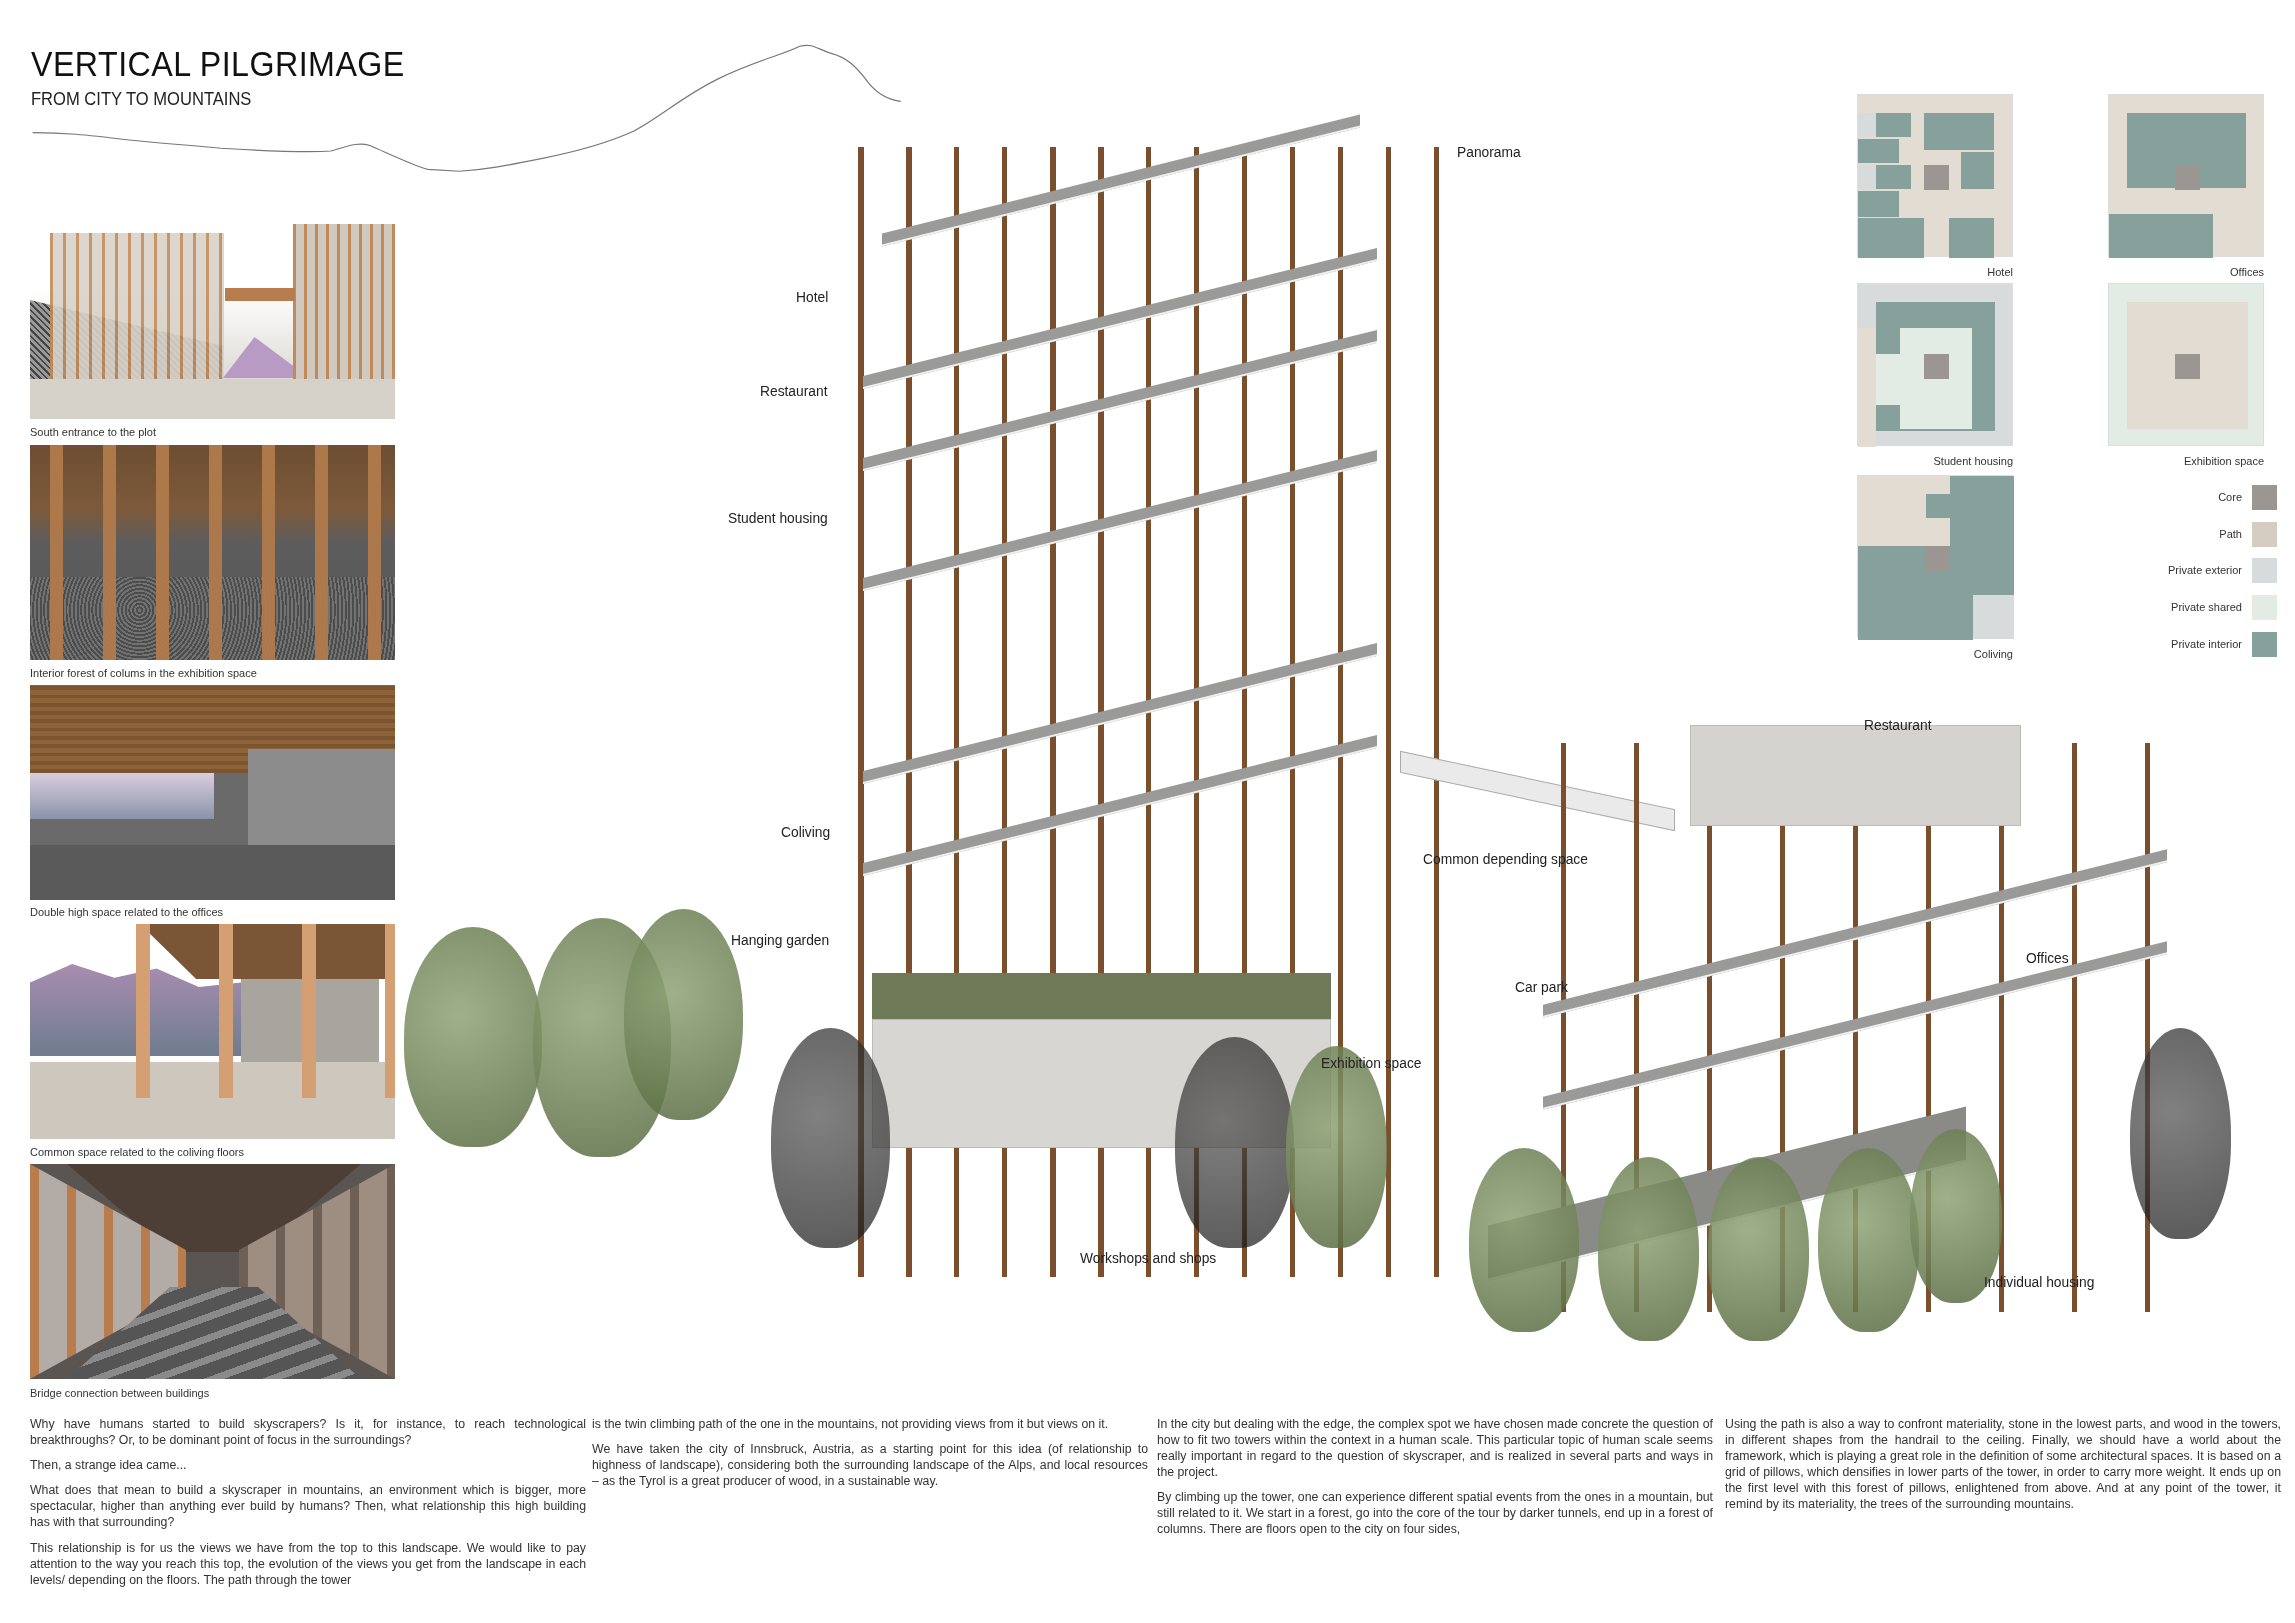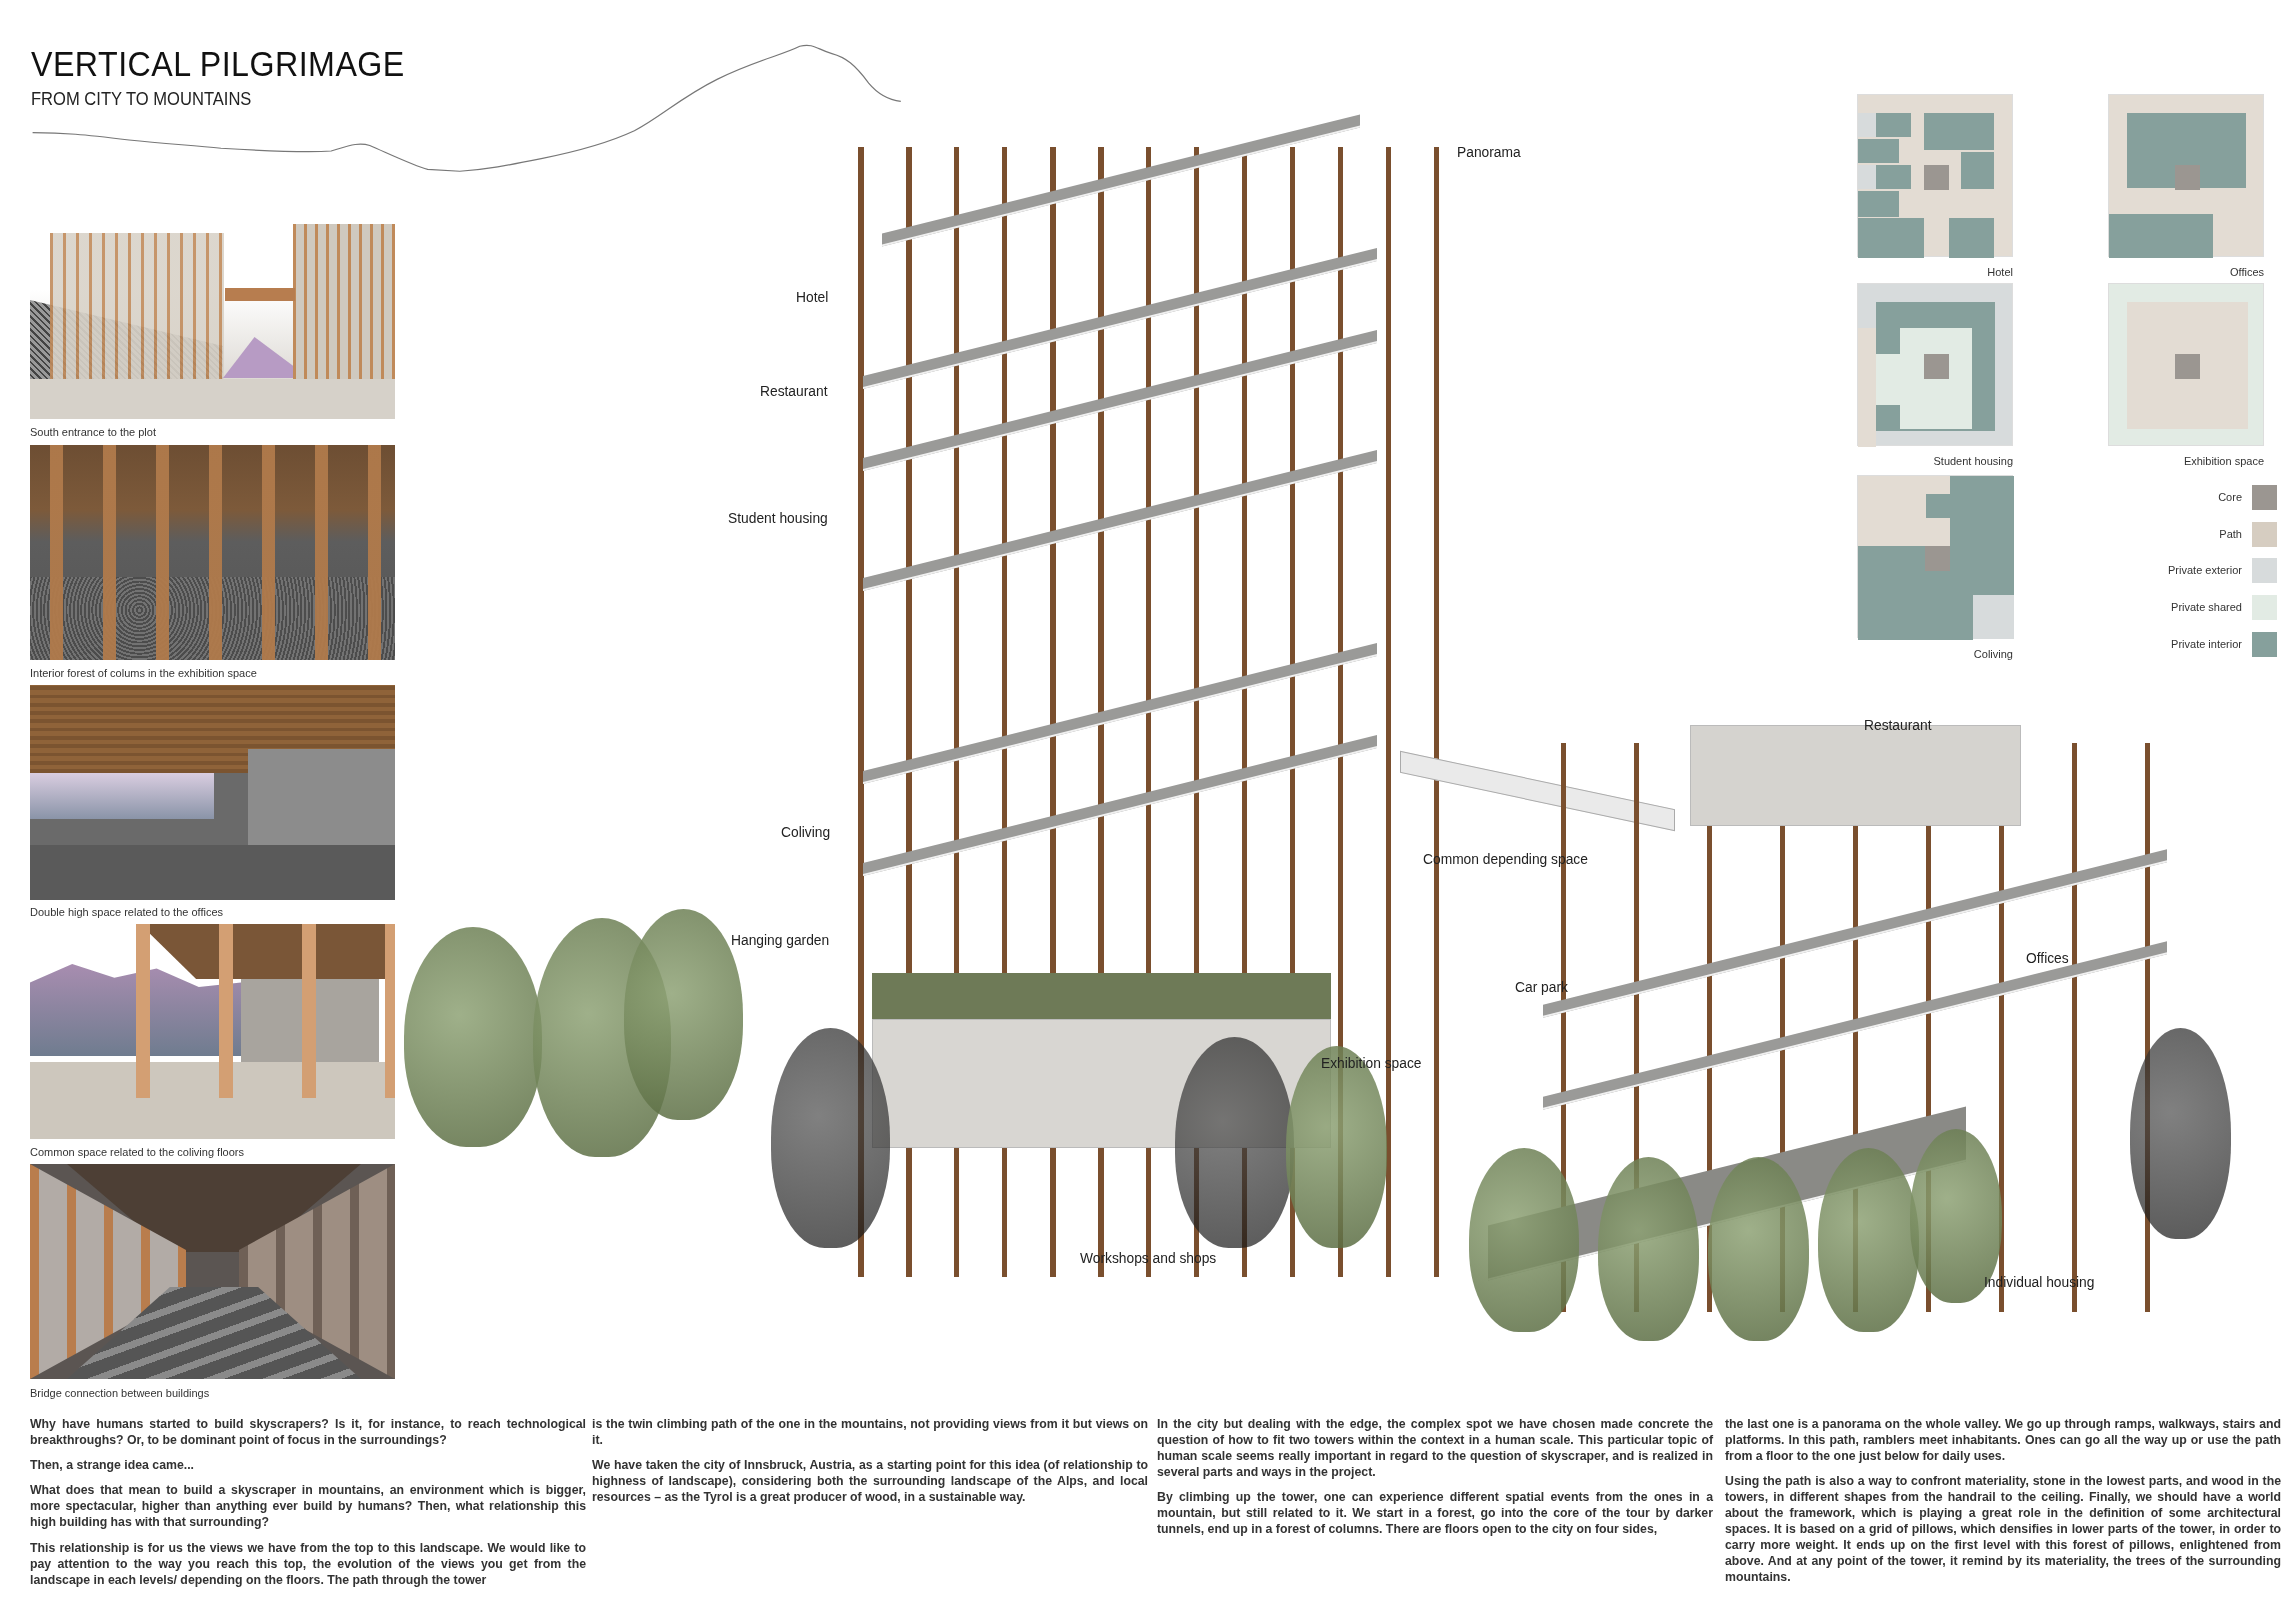--- a/index.html
+++ b/index.html
@@ -73,21 +73,21 @@
   .plan .pe { position:absolute; background:#d7dbdc; }
   .plan .ps { position:absolute; background:#e2ebe4; }
   .plan-lbl { position:absolute; font-size:11px; color:#333; text-align:right; }
 
   .legend-item { position:absolute; left:2112px; width:165px; height:26px; }
   .legend-item .sw { position:absolute; right:0; top:0; width:25px; height:25px; }
   .legend-item .t { position:absolute; right:35px; top:5.5px; font-size:11px; color:#333; }
 
   
   .col { position:absolute; top: 1416px; width: 556px; font-size: 12.3px; line-height: 16px; color:#333; text-align: justify; }
-  .col p { margin-bottom: 9.2px; font-weight: bold; }
+  .col p { margin-bottom: 9.2px; }
 </style>
 </head>
 <body>
 
 <div class="title">VERTICAL PILGRIMAGE</div>
 <div class="subtitle">FROM CITY TO MOUNTAINS</div>
 <svg class="mountain-profile" viewBox="0 0 960 150">
   <path d="M5 104 C40 104 60 106 110 112 C150 116 180 118 210 121 C260 124 300 126 330 124 C350 118 360 114 372 118 C395 128 420 140 435 144 L470 146 C500 144 520 140 560 132 C600 124 630 116 660 102 C690 86 710 66 750 46 C790 26 820 20 840 10 C855 6 860 14 875 18 C890 22 900 30 915 50 C925 62 935 68 950 70" fill="none" stroke="#777" stroke-width="1.3"></path>
 </svg>
 
@@ -252,16 +252,15 @@
 </div>
 <div class="col" style="left:592px">
   <p>is the twin climbing path of the one in the mountains, not providing views from it but views on it.</p>
   <p>We have taken the city of Innsbruck, Austria, as a starting point for this idea (of relationship to highness of landscape), considering both the surrounding landscape of the Alps, and local resources – as the Tyrol is a great producer of wood, in a sustainable way.</p>
 </div>
 <div class="col" style="left:1157px">
   <p>In the city but dealing with the edge, the complex spot we have chosen made concrete the question of how to fit two towers within the context in a human scale. This particular topic of human scale seems really important in regard to the question of skyscraper, and is realized in several parts and ways in the project.</p>
   <p>By climbing up the tower, one can experience different spatial events from the ones in a mountain, but still related to it. We start in a forest, go into the core of the tour by darker tunnels, end up in a forest of columns. There are floors open to the city on four sides,</p>
 </div>
 <div class="col" style="left:1725px">
-  <p>the last one is a panorama on the whole valley. We go up through ramps, walkways, stairs and platforms. In this path, ramblers meet inhabitants. Ones can go all the way up or use the path from a floor to the one just below for daily uses.</p>
   <p>Using the path is also a way to confront materiality, stone in the lowest parts, and wood in the towers, in different shapes from the handrail to the ceiling. Finally, we should have a world about the framework, which is playing a great role in the definition of some architectural spaces. It is based on a grid of pillows, which densifies in lower parts of the tower, in order to carry more weight. It ends up on the first level with this forest of pillows, enlightened from above. And at any point of the tower, it remind by its materiality, the trees of the surrounding mountains.</p>
 </div>
 
 
 </body></html>

